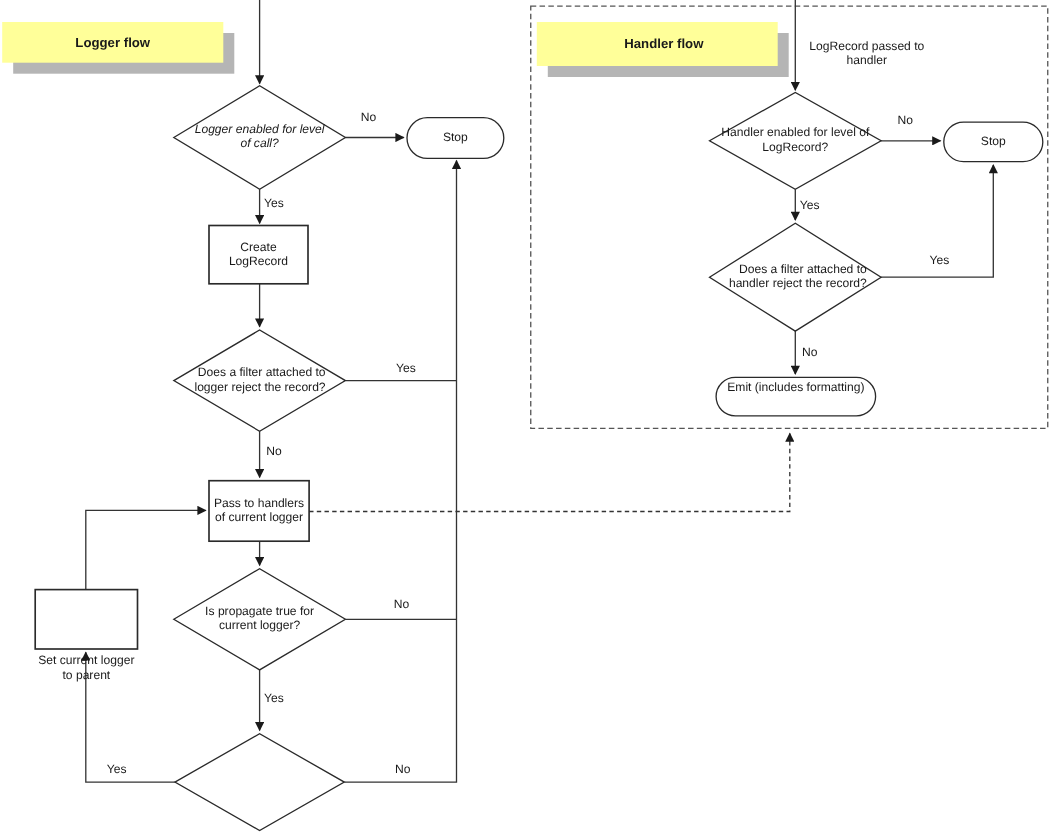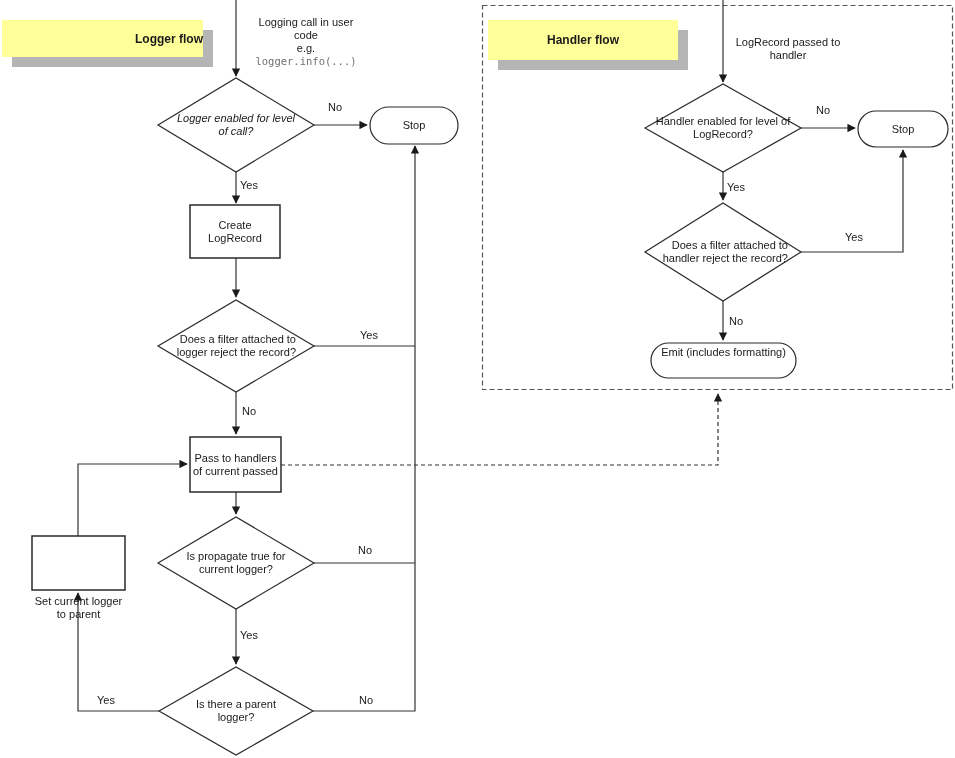--- a/index.html
+++ b/index.html
@@ -12,22 +12,22 @@
     overflow:hidden;
   }
   .layer{position:absolute;left:0;top:0;}
   .flow-label{
     position:absolute;
     background:#ffff99;
     box-shadow:10px 10px 0 #b5b5b5;
     display:flex;align-items:center;justify-content:center;
     font-weight:bold;font-size:12px;
   }
-  .flow-label.logger{left:2px;top:20px;width:201px;height:37px;justify-content:flex-end;}
-  .flow-label.handler{left:488px;top:20px;width:190px;height:40px;}
+  .flow-label.logger{left:2px;top:20px;width:201px;height:37px;}
+  .flow-label.handler{left:488px;top:20px;width:207px;height:40px;padding-left:12px;}
   .node-label{
     position:absolute;
     display:flex;align-items:center;justify-content:center;
     text-align:center;
     font-size:11px;line-height:13px;
   }
   .intro{
     position:absolute;text-align:center;
     font-size:11px;line-height:13px;
   }
@@ -92,36 +92,30 @@
     <rect x="651" y="343" width="145" height="35" rx="17.5" fill="#ffffff" stroke="#2a2a2a" stroke-width="1.2"></rect>
   </svg>
 
   <div class="flow-label logger">
     <span>Logger flow</span>
   </div>
   <div class="flow-label handler">
     <span>Handler flow</span>
   </div>
 
-  <div class="intro" style="left:252px;top:16px;width:108px;">
-    <span>Logging call in user code</span>
-    <span>e.g.</span>
-    <span class="code">logger.info(...)</span>
-  </div>
   <div class="intro" style="left:730px;top:36px;width:116px;">
     <span>LogRecord passed to handler</span>
   </div>
 
   <div class="node-label" style="left:171px;top:103px;width:130px;height:44px;font-style:italic;">Logger enabled for level of call?</div>
   <div class="node-label" style="left:370px;top:107px;width:88px;height:37px;">Stop</div>
   <div class="node-label" style="left:195px;top:205px;width:80px;height:53px;">Create LogRecord</div>
   <div class="node-label" style="left:176px;top:320px;width:120px;height:52px;text-align:right;">Does a filter attached to logger reject the record?</div>
-  <div class="node-label" style="left:193px;top:437px;width:85px;height:55px;">Pass to handlers of current passed</div>
+  <div class="node-label" style="left:193px;top:437px;width:85px;height:55px;">Pass to handlers of current logger</div>
   <div class="node-label" style="left:171px;top:540px;width:130px;height:46px;">Is propagate true for current logger?</div>
-  <div class="node-label" style="left:186px;top:690px;width:100px;height:42px;">Is there a parent logger?</div>
   <div class="node-label" style="left:34px;top:536px;width:89px;height:54px;margin-top:45px;">Set current logger to parent</div>
 
   <div class="node-label" style="left:655px;top:106px;width:136px;height:44px;">Handler enabled for level of LogRecord?</div>
   <div class="node-label" style="left:858px;top:111px;width:90px;height:36px;">Stop</div>
   <div class="node-label" style="left:658px;top:226px;width:130px;height:52px;text-align:right;">Does a filter attached to handler reject the record?</div>
   <div class="node-label" style="left:651px;top:343px;width:145px;height:18px;">Emit (includes formatting)</div>
 
   <div class="edge-label" style="left:328px;top:101px;">No</div>
   <div class="edge-label" style="left:240px;top:179px;">Yes</div>
   <div class="edge-label" style="left:360px;top:329px;">Yes</div>

